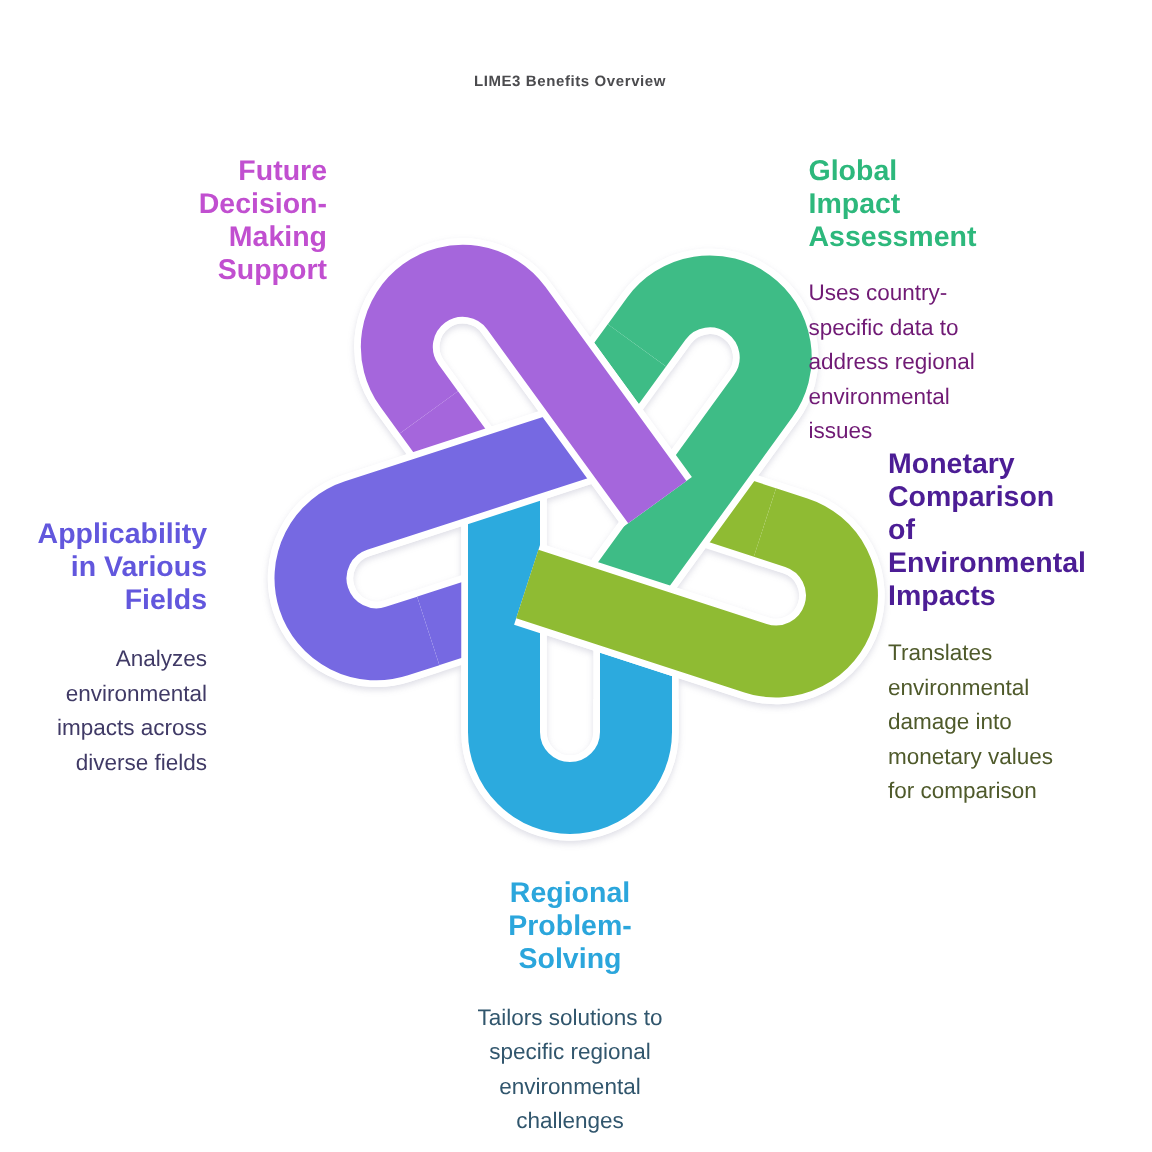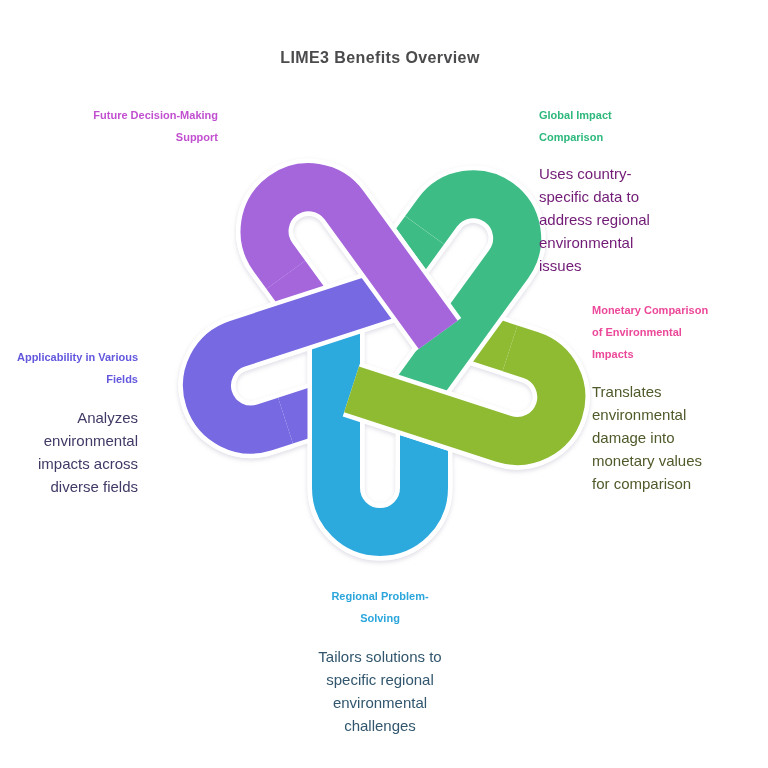--- a/index.html
+++ b/index.html
@@ -3,27 +3,27 @@
 <meta charset="utf-8">
 <style>
   html,body{margin:0;padding:0;}
   body{
     width:768px;height:768px;position:relative;overflow:hidden;
     background:#ffffff;
     font-family:"Liberation Sans","DejaVu Sans",sans-serif;
   }
   .title{
     position:absolute;top:49px;left:0;width:760px;
-    text-align:center;font-size:16px;font-weight:700;
+    text-align:center;font-size:10px;font-weight:700;
     letter-spacing:.4px;color:#4b4b4e;
   }
   .knot{position:absolute;left:171px;top:133px;width:430px;height:430px;
     filter:drop-shadow(0 2px 2px rgba(80,80,120,.18));}
   .benefit{position:absolute;}
-  .bh{font-size:11px;font-weight:700;line-height:22px;display:block;}
+  .bh{font-size:19px;font-weight:700;line-height:22px;display:block;}
   .bb{font-size:15px;font-weight:400;line-height:23px;display:block;margin-top:16px;}
 
   #b-future{top:104px;right:550px;text-align:right;}
   #b-future .bh{width:142px;margin-left:auto;}
   #b-future .bb{width:112px;margin-left:auto;margin-top:14px;}
 
   #b-global{top:104px;left:539px;text-align:left;}
   #b-global .bh{width:118px;}
   #b-global .bb{width:126px;margin-top:14px;}
 
@@ -65,26 +65,26 @@
     <path d="M -50 -20 L -50 140 A 44 44 0 0 0 38 140 L 38 118" fill="none" stroke="#7669e2" stroke-width="48" stroke-linejoin="round" transform="rotate(72)"></path>
     <path d="M -50 -20 L -50 140 A 44 44 0 0 0 38 140 L 38 118" fill="none" stroke="#ffffff" stroke-width="57" stroke-linejoin="round" transform="rotate(144)"></path>
     <path d="M -50 -20 L -50 140 A 44 44 0 0 0 38 140 L 38 118" fill="none" stroke="#a566dc" stroke-width="48" stroke-linejoin="round" transform="rotate(144)"></path>
   </svg>
 
 <div class="benefit" id="b-future">
   <span class="bh" style="color: rgb(193, 79, 208);">Future Decision-Making Support</span>
 </div>
 
 <div class="benefit" id="b-global">
-  <span class="bh" style="color: rgb(45, 184, 124);">Global Impact Comparison</span>
+  <span class="bh" style="color: rgb(45, 184, 124);">Global Impact Assessment</span>
   <span class="bb" style="color: #701a75;">Uses country-specific data to address regional environmental issues</span>
 </div>
 
 <div class="benefit" id="b-monetary">
-  <span class="bh" style="color: #ec4899;">Monetary Comparison of Environmental Impacts</span>
+  <span class="bh" style="color: #4c1d95;">Monetary Comparison of Environmental Impacts</span>
   <span class="bb" style="color: rgb(79, 90, 43);">Translates environmental damage into monetary values for comparison</span>
 </div>
 
 <div class="benefit" id="b-regional">
   <span class="bh" style="color: rgb(43, 166, 220); margin-top: 40px;">Regional Problem-Solving</span>
   <span class="bb" style="color: rgb(49, 86, 109);">Tailors solutions to specific regional environmental challenges</span>
 </div>
 
 <div class="benefit" id="b-applicability">
   <span class="bh" style="color: rgb(98, 87, 221);">Applicability in Various Fields</span>

